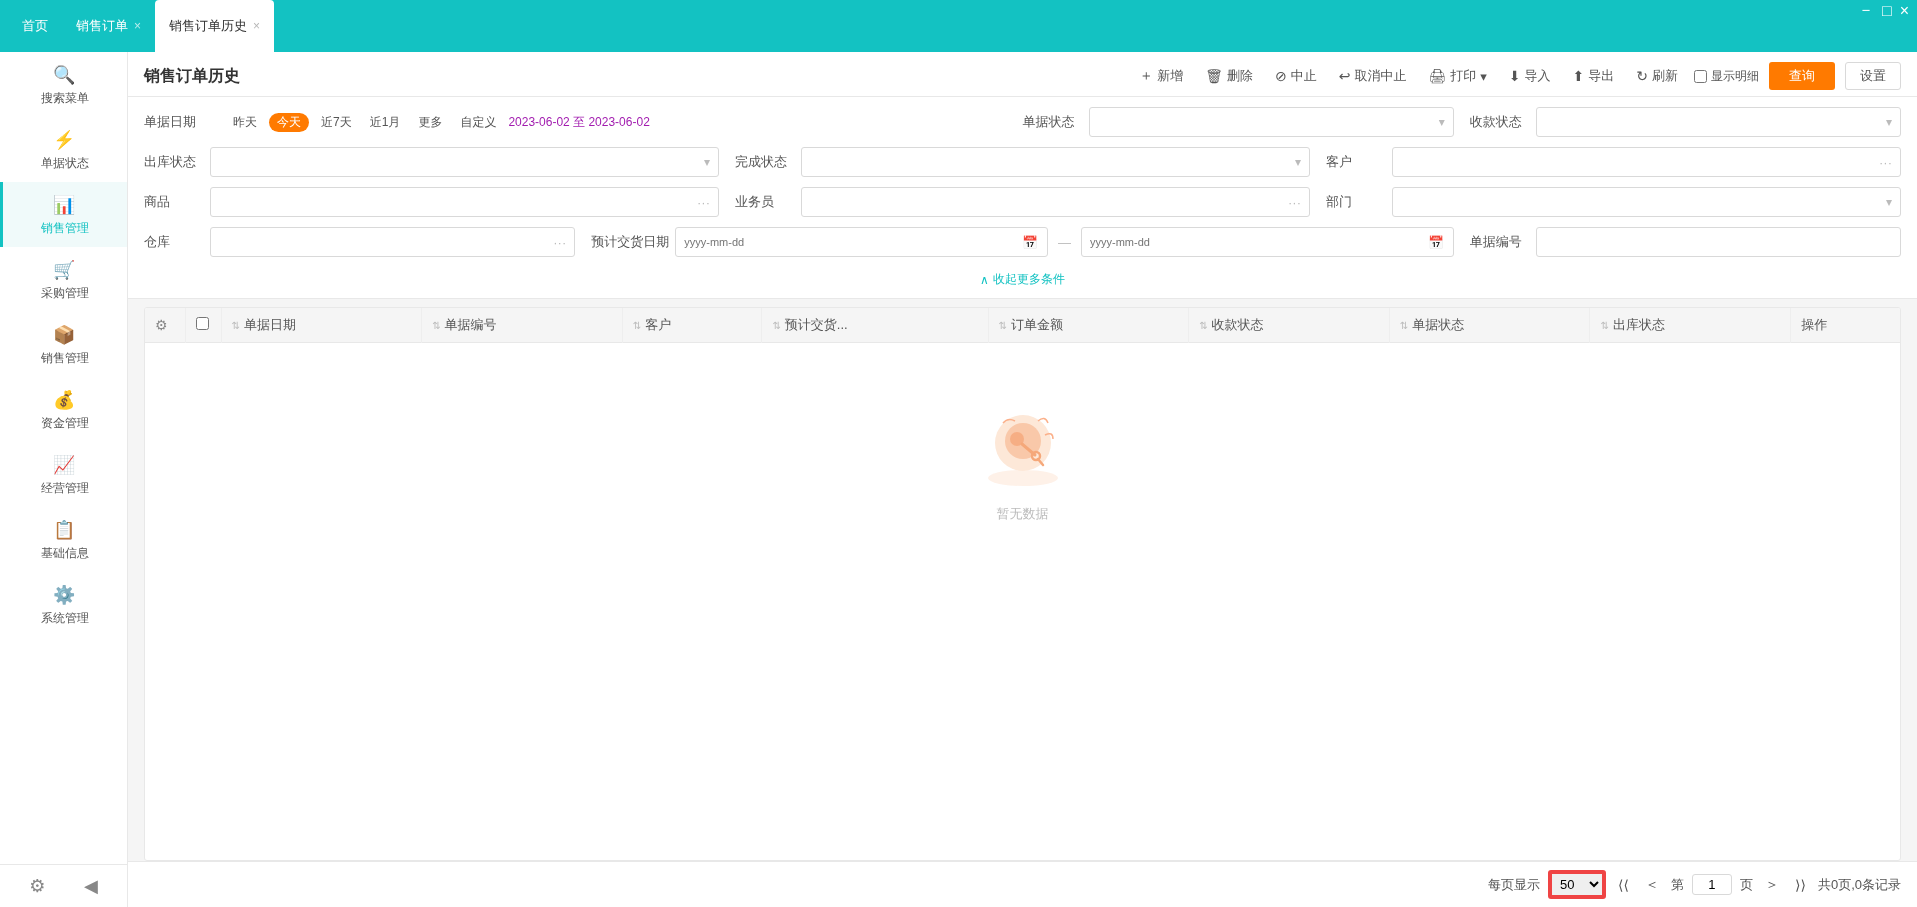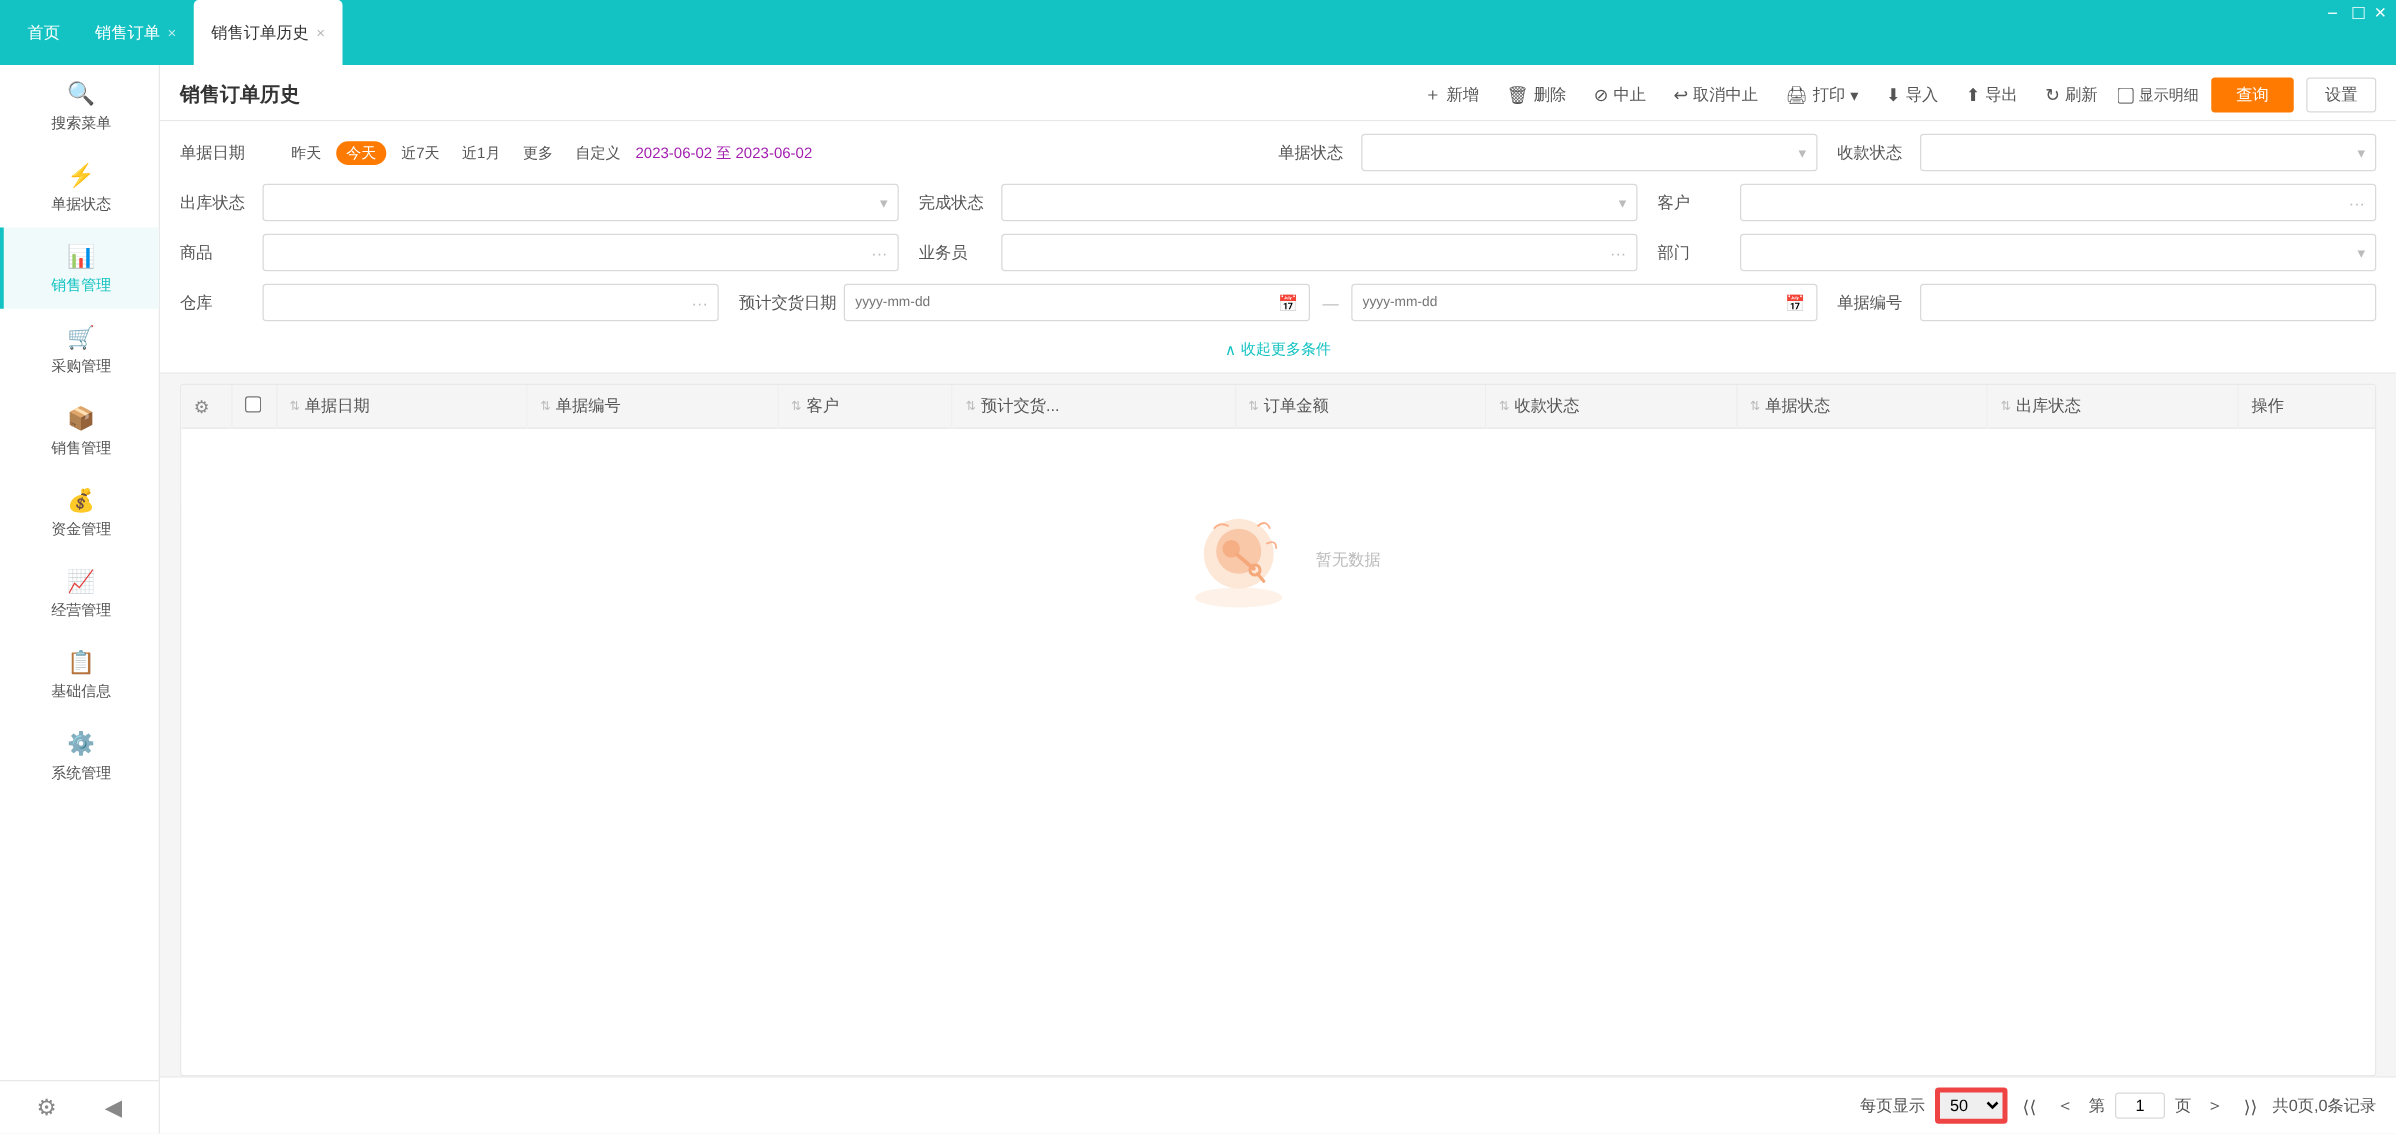--- a/index.html
+++ b/index.html
@@ -232,20 +232,21 @@
     thead th:last-child { border-right: none; }
     .th-inner { display: flex; align-items: center; gap: 4px; }
     .sort-icon { color: #bbb; font-size: 10px; }
     .table-settings-col { width: 40px; }
     .table-check-col { width: 36px; }
     .table-settings-btn { cursor: pointer; color: #888; font-size: 14px; }
 
     
     .empty-state {
       display: flex;
+      flex-direction: column;
       align-items: center;
       justify-content: center;
       padding: 60px 0;
       color: #bbb;
       font-size: 13px;
       gap: 12px;
     }
 
     
     .pagination-bar {

